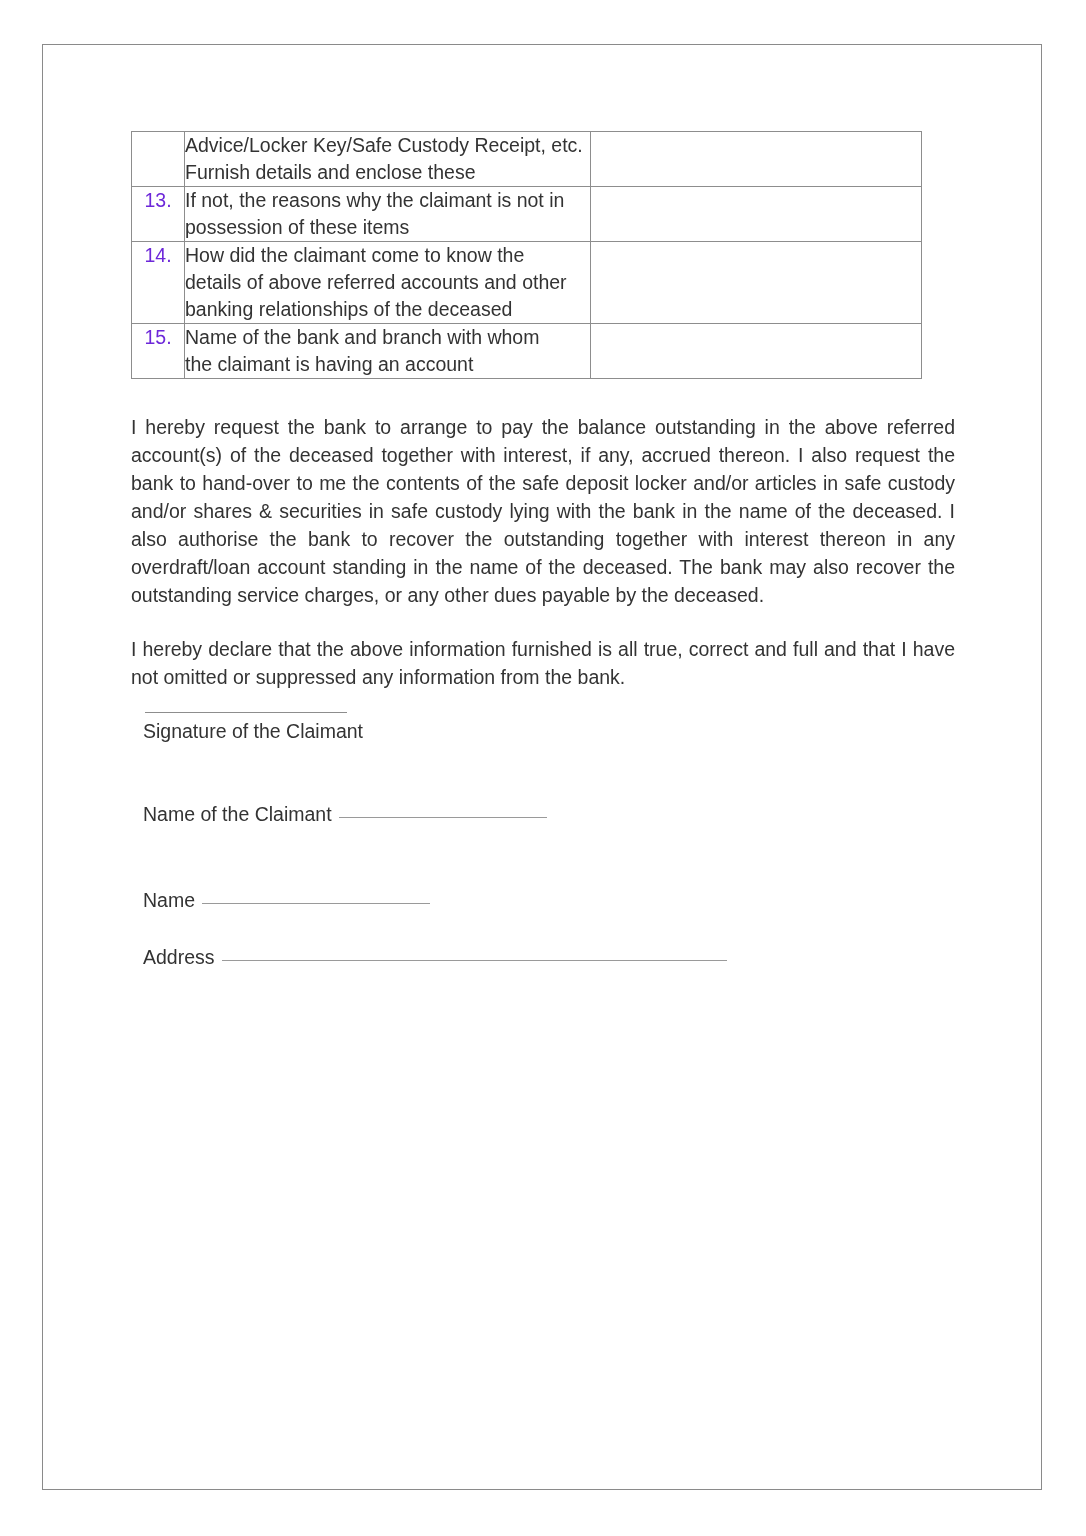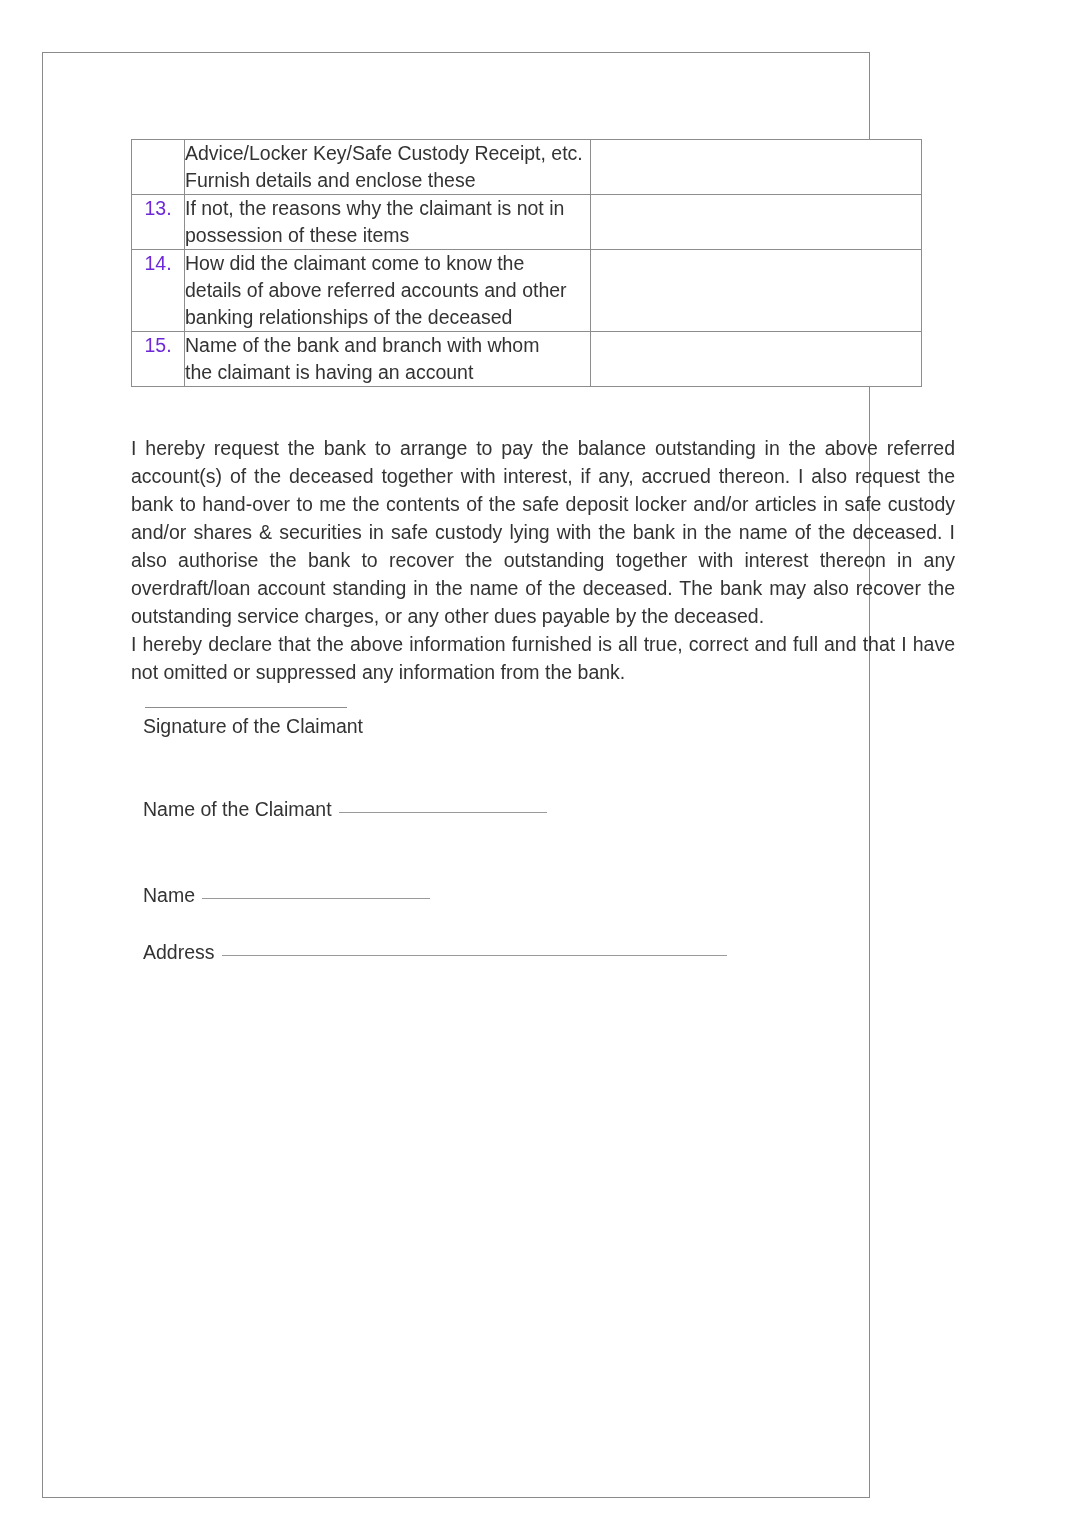--- a/index.html
+++ b/index.html
@@ -13,22 +13,22 @@
     font-family: "Liberation Sans", sans-serif;
     color: #333333;
     position: relative;
     overflow: hidden;
   }
 
   
   .page-frame {
     position: absolute;
     left: 42px;
-    top: 52px;
-    width: 828px;
+    top: 44px;
+    width: 1000px;
     height: 1446px;
     border: 1.5px solid #8a8a8a;
     box-sizing: border-box;
     background: #ffffff;
   }
 
   .content {
     position: absolute;
     left: 88px;      
     top: 86px;       
@@ -72,22 +72,22 @@
   
   p.para {
     font-size: 19.5px;
     line-height: 28px;
     text-align: justify;
     text-justify: inter-word;
     margin: 0;
     color: #333333;
     width: 824px;
   }
-  p.para-1 { margin-top: 47px; }
-  p.para-2 { }
+  p.para-1 { margin-top: 34px; }
+  p.para-2 { margin-top: 26px; }
 
   
   .sig-block { margin-top: 21px; margin-left: 12px; }
 
   .rule-short {
     width: 202px;
     height: 0;
     border-top: 1.3px solid #8d8d8d;
     margin: 0 0 4px 2px;
   }

